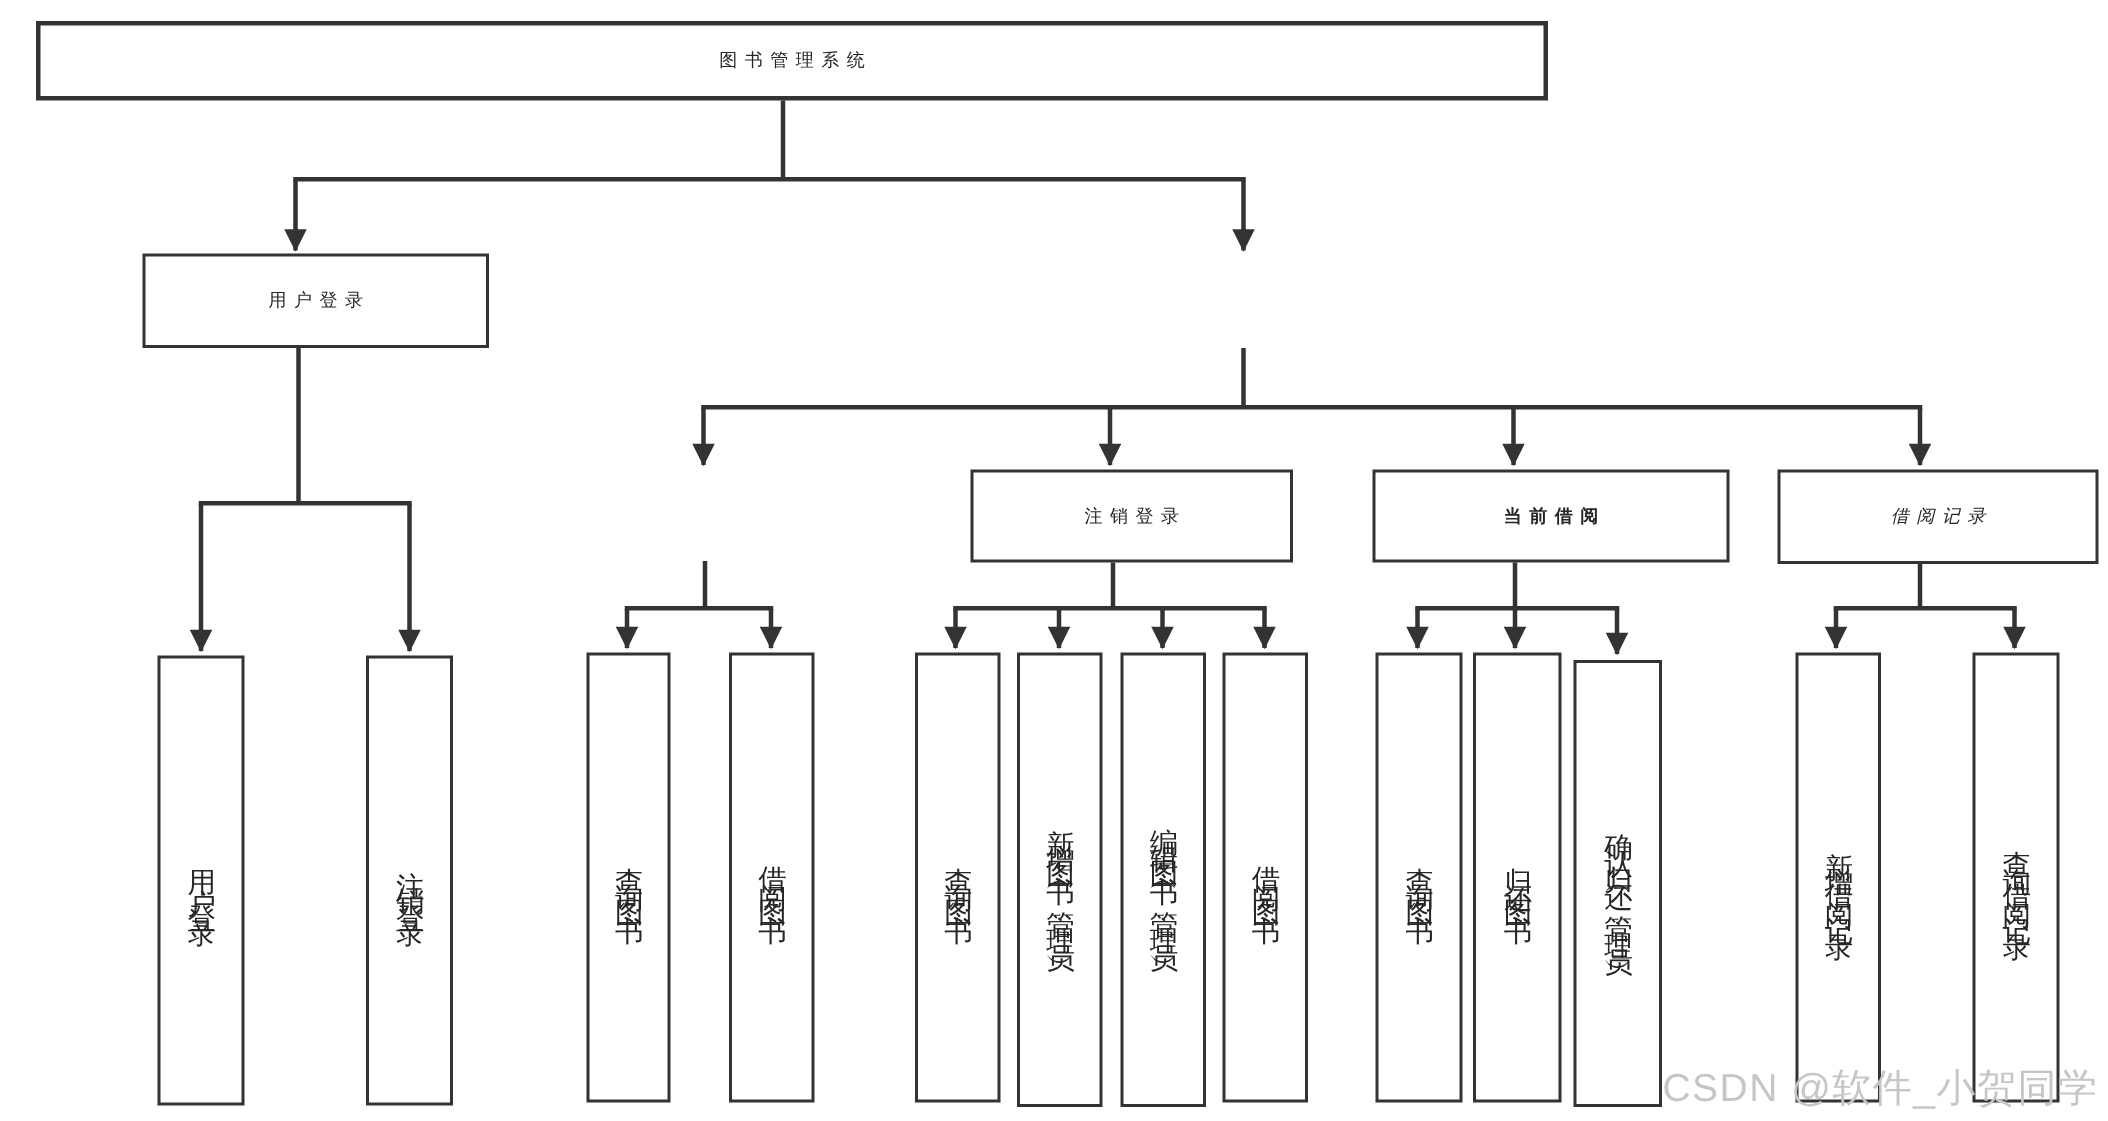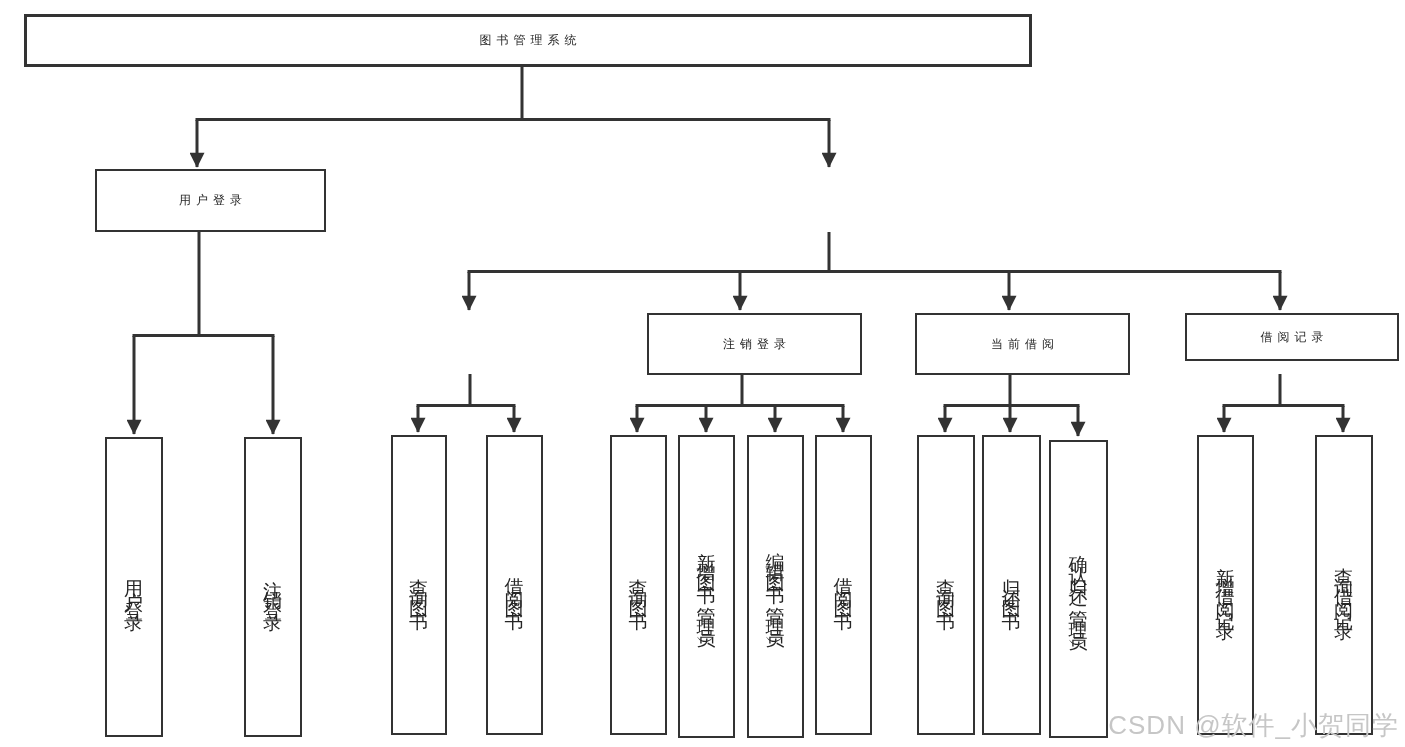--- a/index.html
+++ b/index.html
@@ -91,22 +91,22 @@
       <line x1="1224" y1="406" x2="1224" y2="432" marker-end="url(#arr)"></line>
       <line x1="1343" y1="406" x2="1343" y2="432" marker-end="url(#arr)"></line>
     </g>
   </svg>
 
   <div class="box h root" style="left:12px;top:14px;width:1008px;height:53px;">图书管理系统</div>
 
   <div class="box h" style="left:83px;top:169px;width:231px;height:63px;">用户登录</div>
 
   <div class="box h" style="left:635px;top:313px;width:215px;height:62px;">注销登录</div>
-  <div class="box h" style="left:903px;top:313px;width:215px;height:62px;">当前借阅</div>
-  <div class="box h" style="left:1173px;top:313px;width:214px;height:48px;">借阅记录</div>
+  <div class="box h" style="left:903px;top:313px;width:238px;height:62px;font-weight:bold;">当前借阅</div>
+  <div class="box h" style="left:1173px;top:313px;width:214px;height:63px;font-style:italic;">借阅记录</div>
 
   <div class="box v" style="left:105px;top:437px;width:58px;height:300px;">
     <span>用户登录</span>
     </div>
   <div class="box v" style="left:244px;top:437px;width:58px;height:300px;">
     <span>注销登录</span>
     </div>
 
   <div class="box v" style="left:391px;top:435px;width:56px;height:300px;">
     <span>查询图书</span>

